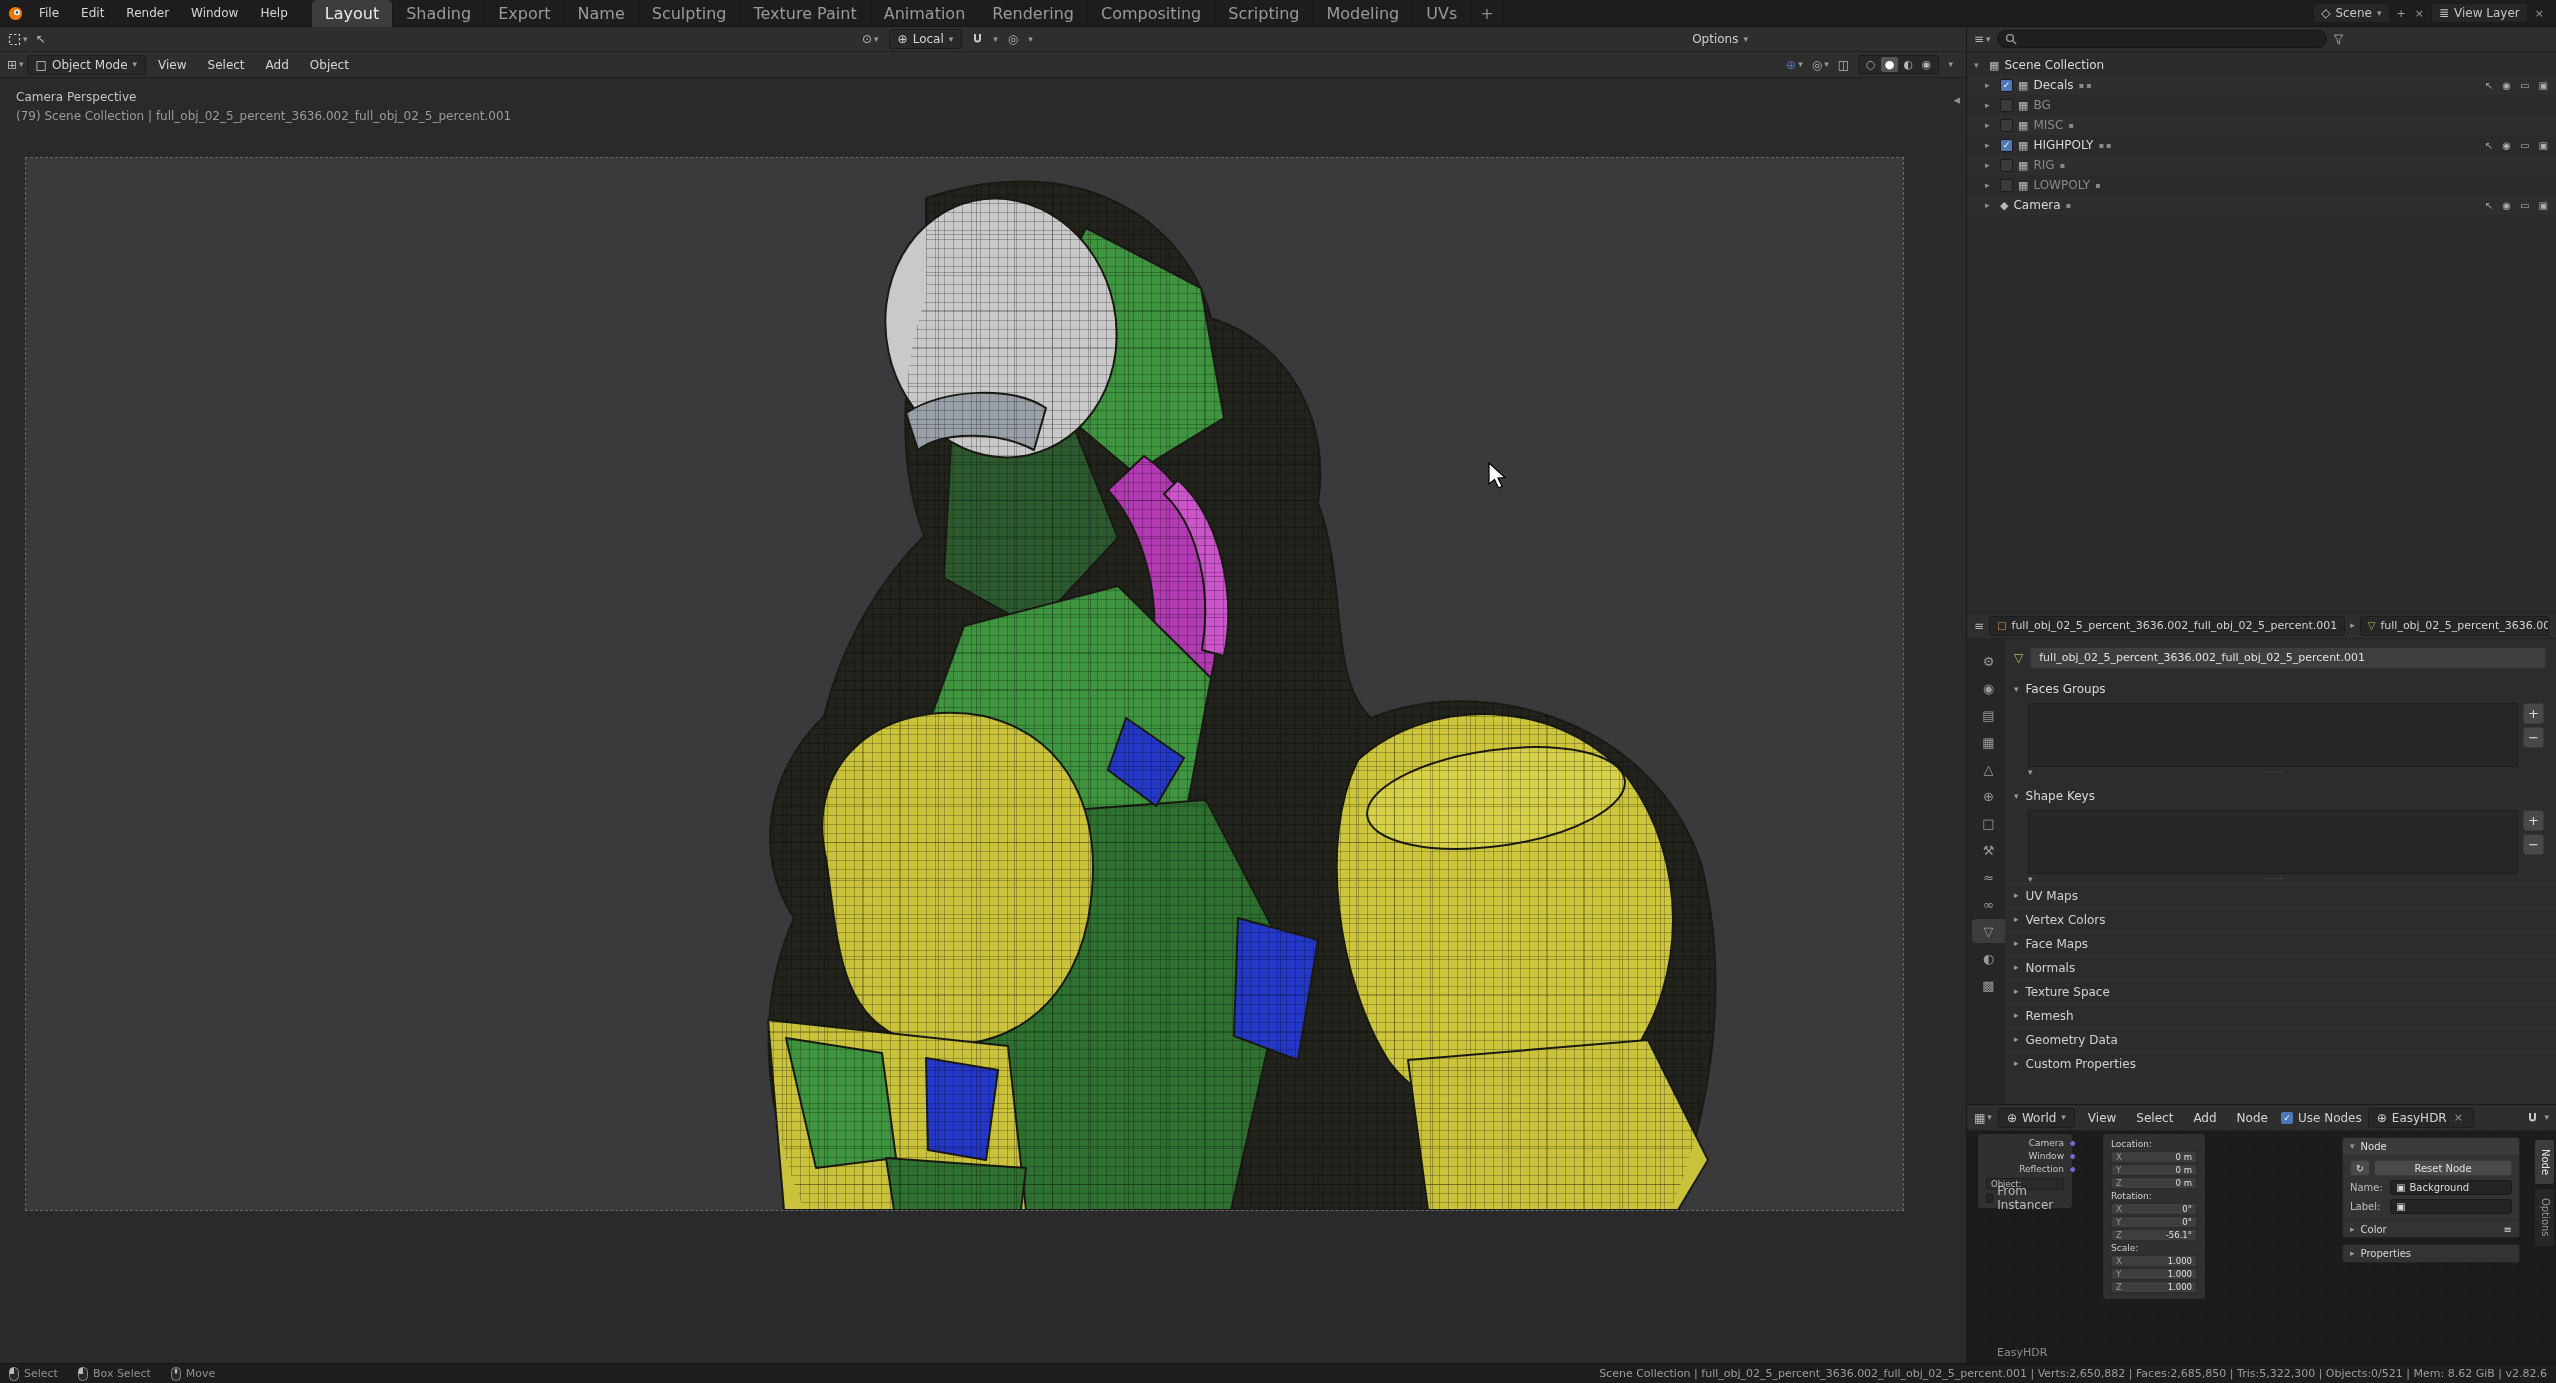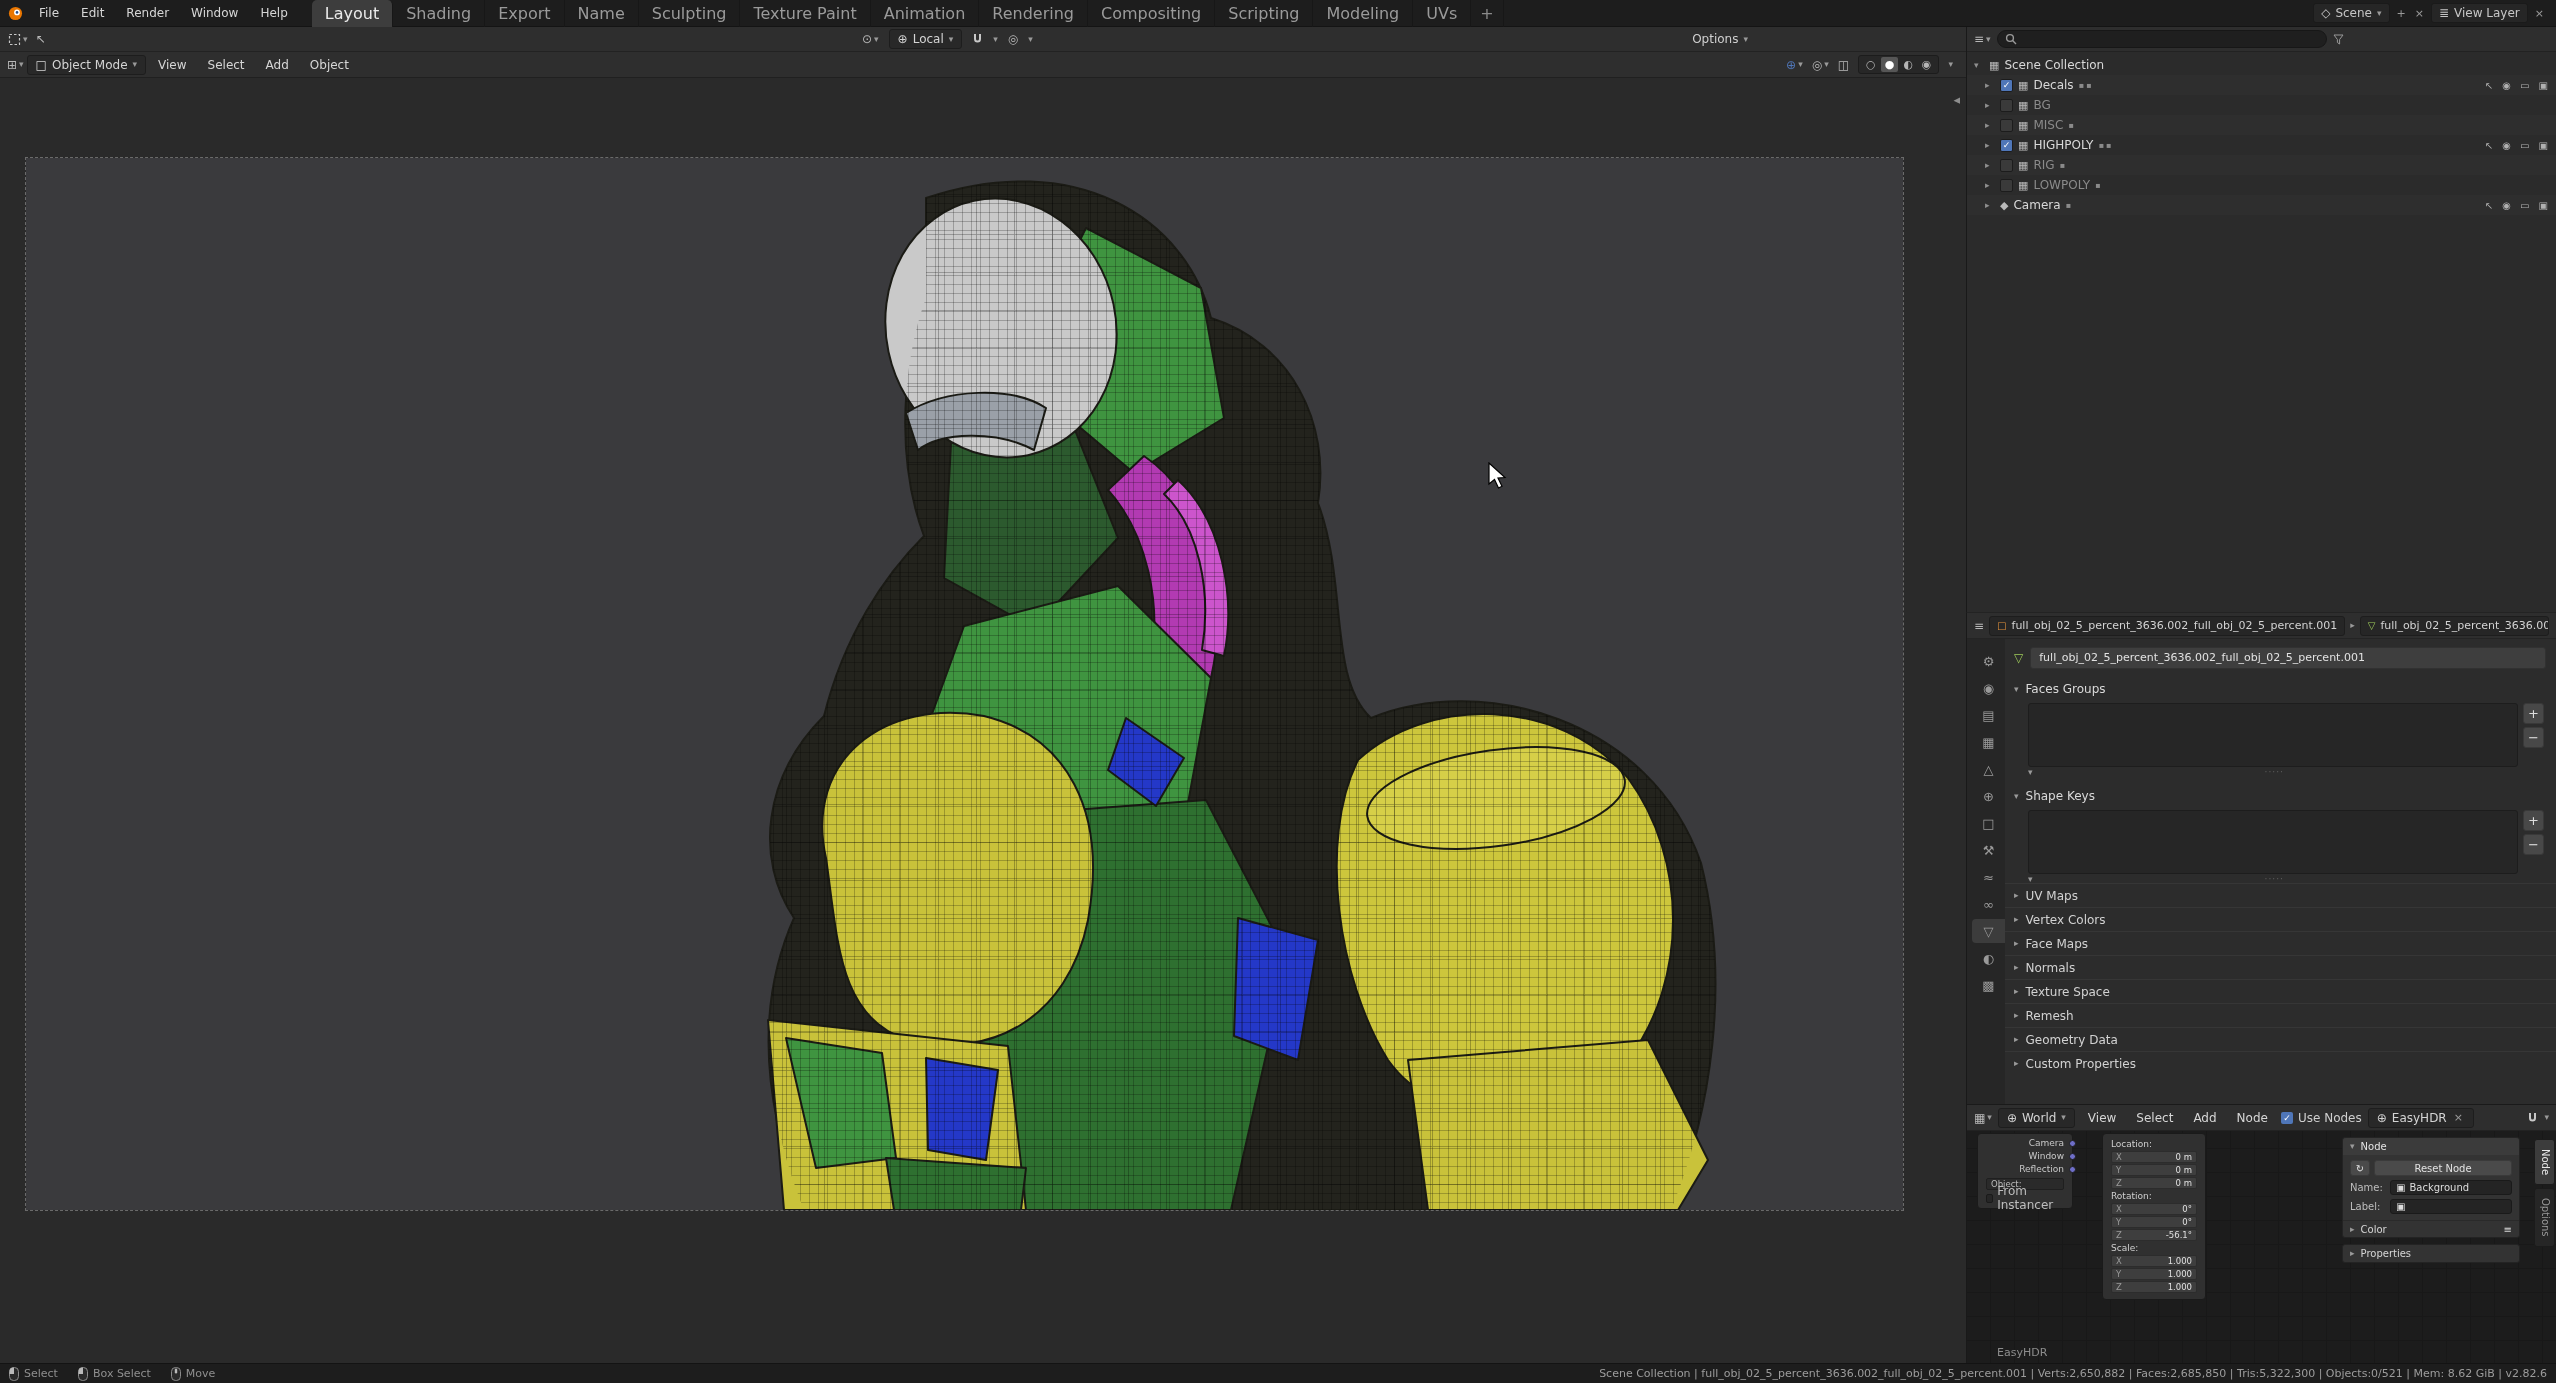--- a/index.html
+++ b/index.html
@@ -245,20 +245,24 @@
         <span class="sball">○</span>
         <span class="sball on">●</span>
         <span class="sball">◐</span>
         <span class="sball">◉</span>
       </span>
       <span class="chev">▾</span>
     </div>
   </div>
 
   <div id="viewport">
+    <div class="vp-info">
+      <div class="l1">Camera Perspective</div>
+      <div class="l2">(79) Scene Collection | full_obj_02_5_percent_3636.002_full_obj_02_5_percent.001</div>
+    </div>
     <span class="sidebar-arrow">◂</span>
 
     <div id="camframe">
       <svg width="1877" height="1052" viewBox="0 0 1877 1052">
         <defs>
           <pattern id="wire" width="9" height="9" patternUnits="userSpaceOnUse">
             <path d="M9 0H0V9" fill="none" stroke="rgba(0,0,0,0.45)" stroke-width="1"></path>
           </pattern>
           <pattern id="wire2" width="38" height="38" patternUnits="userSpaceOnUse">
             <path d="M38 0H0V38" fill="none" stroke="rgba(0,0,0,0.33)" stroke-width="1.6"></path>

